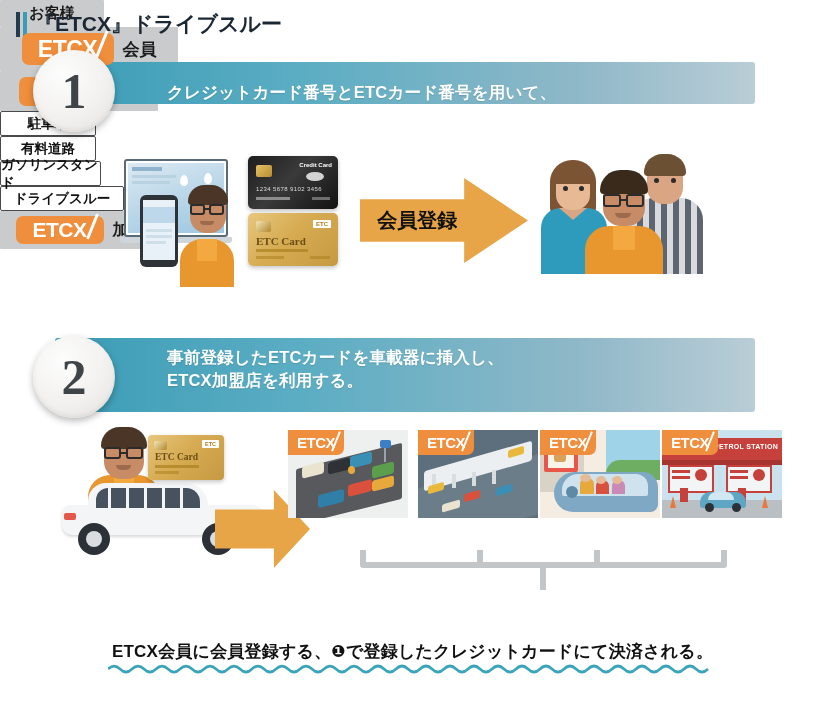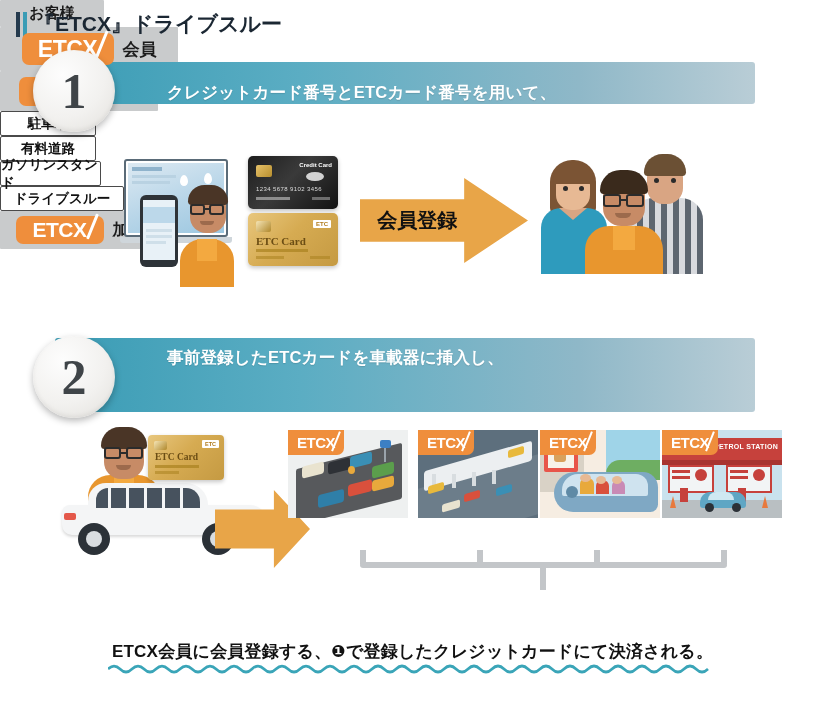--- a/index.html
+++ b/index.html
@@ -209,20 +209,21 @@
       <span>ETCX</span>
       <span class="slash" style="width:3.4px; height:30px; right:10px; top:-3px;"></span>
     </div>
     <div class="etcx-suffix">会員</div>
   </div>
 </div>
 
 <div class="step-banner s2" style="left:55px; top:330px; width:700px;margin-top:8px;">
   <div class="banner-lines">
     <div class="banner-line">事前登録したETCカードを車載器に挿入し、</div>
+    <div class="banner-line">ETCX加盟店を利用する。</div>
   </div>
 </div>
 <div class="step-circle" style="left:33px; top:336px;">2</div>
 
 <div class="ill" style="left:60px; top:425px; width:215px; height:125px;">
 
   <div style="position:absolute; left:28px; top:50px; width:72px; height:46px; background:#e8962e; border-radius:22px 22px 0 0;"></div>
   <div style="position:absolute; left:54px; top:50px; width:20px; height:22px; background:#f3a940;"></div>
   <div style="position:absolute; left:44px; top:8px; width:40px; height:46px; background:#c78b66; border-radius:17px;"></div>
   <div style="position:absolute; left:41px; top:2px; width:46px; height:22px; background:#4a3526; border-radius:21px 21px 4px 4px;"></div>

